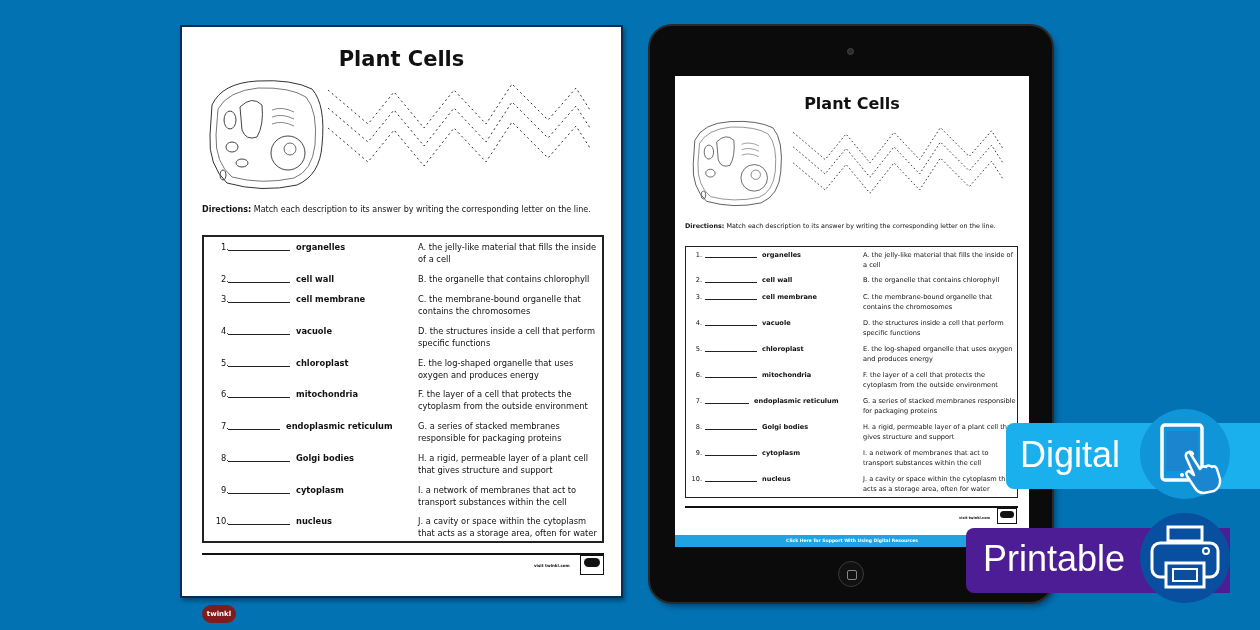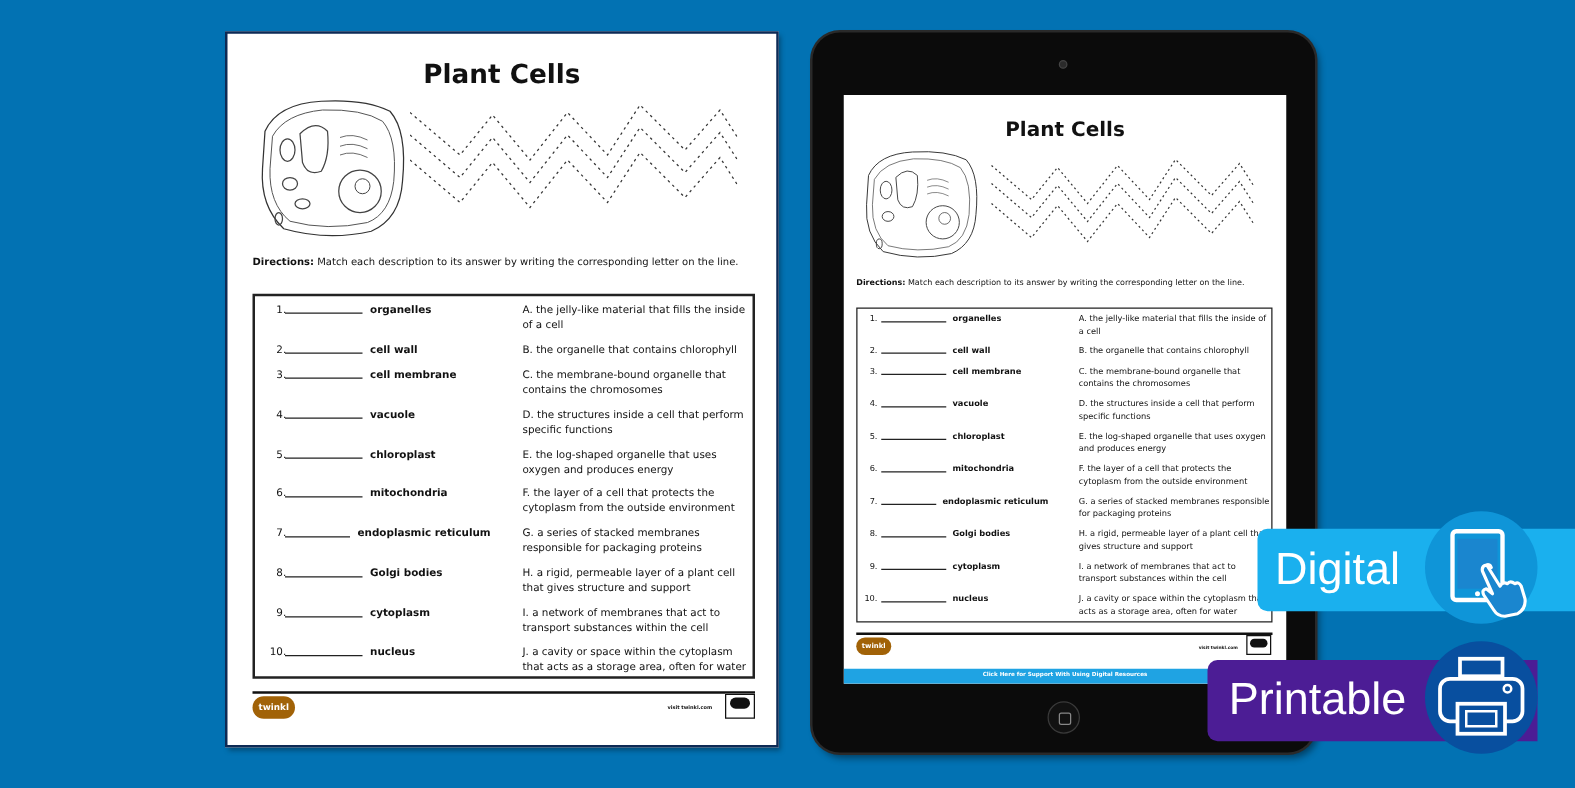--- a/index.html
+++ b/index.html
@@ -28,22 +28,22 @@
     border: 2px solid #222;
   }
   .row { position: absolute; left: 0; width: 100%; font: 8.3px "DejaVu Sans", sans-serif; color: #111; }
   .row .num { position: absolute; left: 9px; width: 16px; text-align: right; }
   .row .line { position: absolute; left: 24px; top: 8px; width: 62px; border-bottom: 1px solid #222; }
   .row .term { position: absolute; left: 92px; white-space: nowrap; font-weight: bold; }
   .row .desc { position: absolute; left: 214px; width: 184px; line-height: 11.5px; }
 
   .sheet .footer-rule { position: absolute; left: 20px; top: 526px; width: 402px; border-top: 2px solid #111; }
   .twinkl-logo {
-    position: absolute; background: #a16207; color: #fff; font-weight: bold;
-    border-radius: 10px; text-align: center; font-family: "DejaVu Sans", sans-serif;
+    position: absolute; background: #7f1d1d; color: #fff; font-weight: bold;
+    border-radius: 10px; text-align: center; font-family: "DejaVu Sans", sans-serif; margin-top: 48px;
   }
   .sheet .twinkl-logo { left: 20px; top: 530px; width: 34px; height: 18px; font-size: 7px; line-height: 18px; }
   .site-text { position: absolute; font: bold 4px "DejaVu Sans", sans-serif; color: #111; white-space: nowrap; }
   .sheet .site-text { left: 352px; top: 536px; }
   .badge { position: absolute; border: 1px solid #111; background: #fff; }
   .sheet .badge { left: 398px; top: 528px; width: 24px; height: 20px; }
   .badge::before { content:""; position:absolute; left:3px; top:2px; width:16px; height:9px; background:#111; border-radius:6px; }
 
   
   .tablet {

